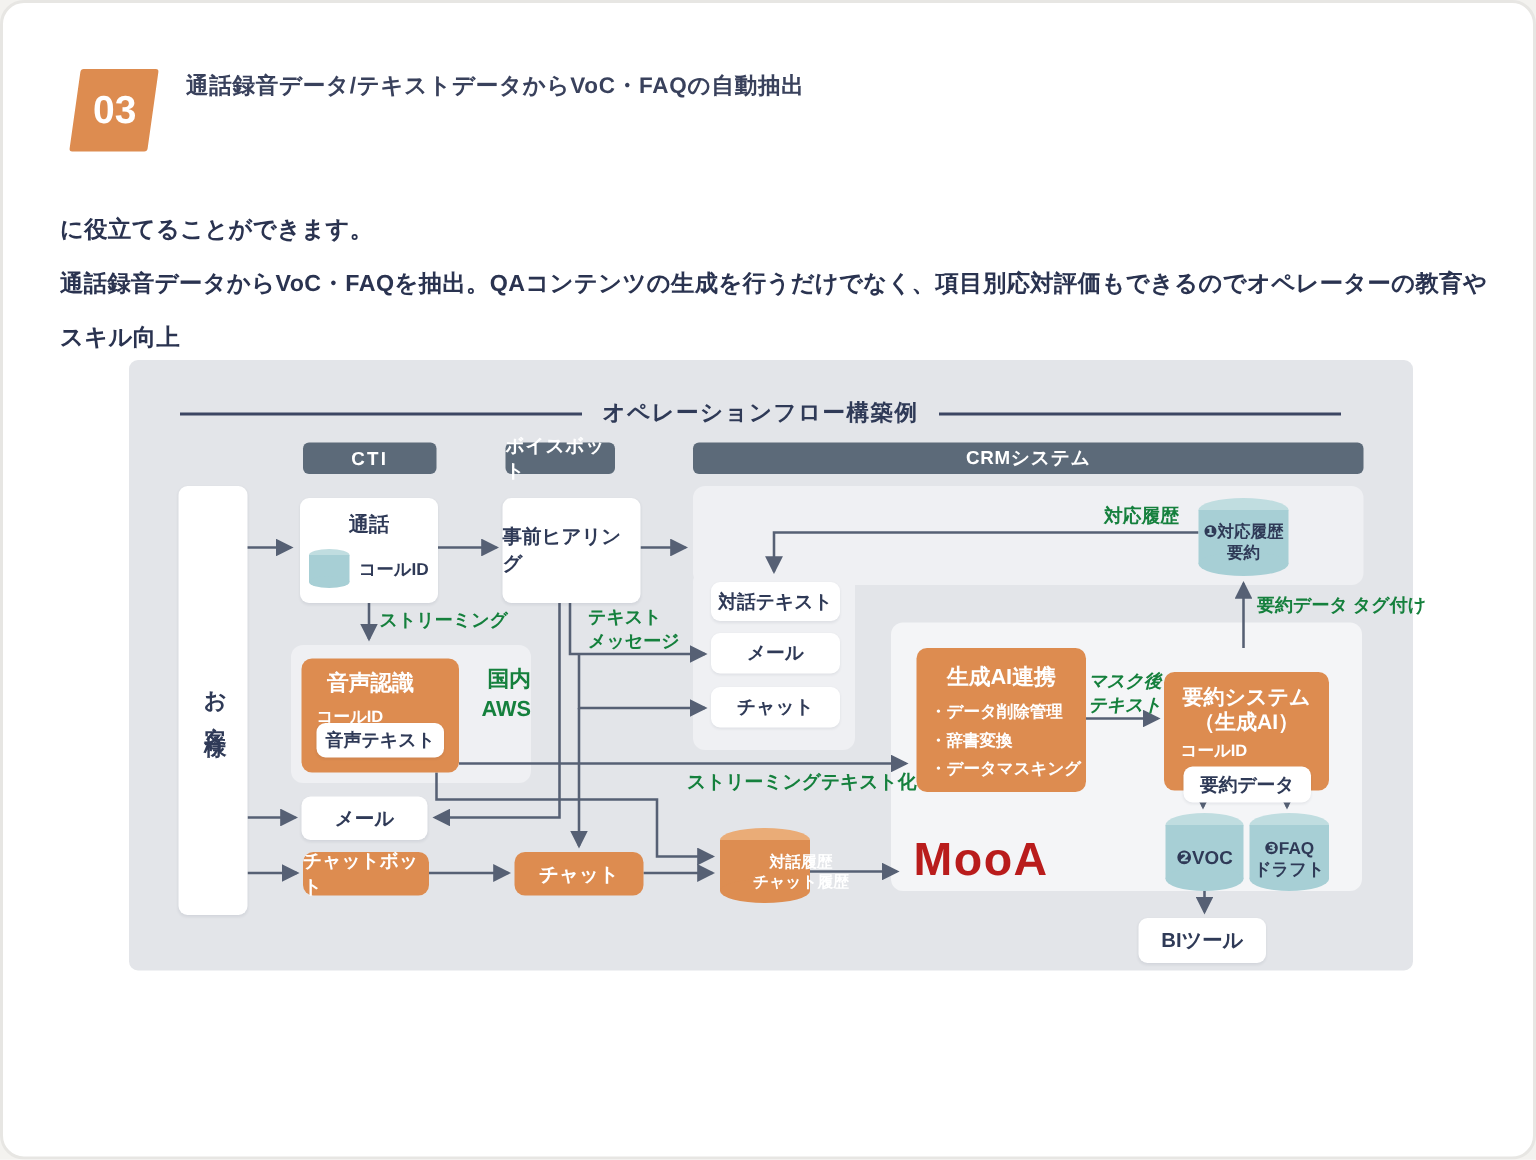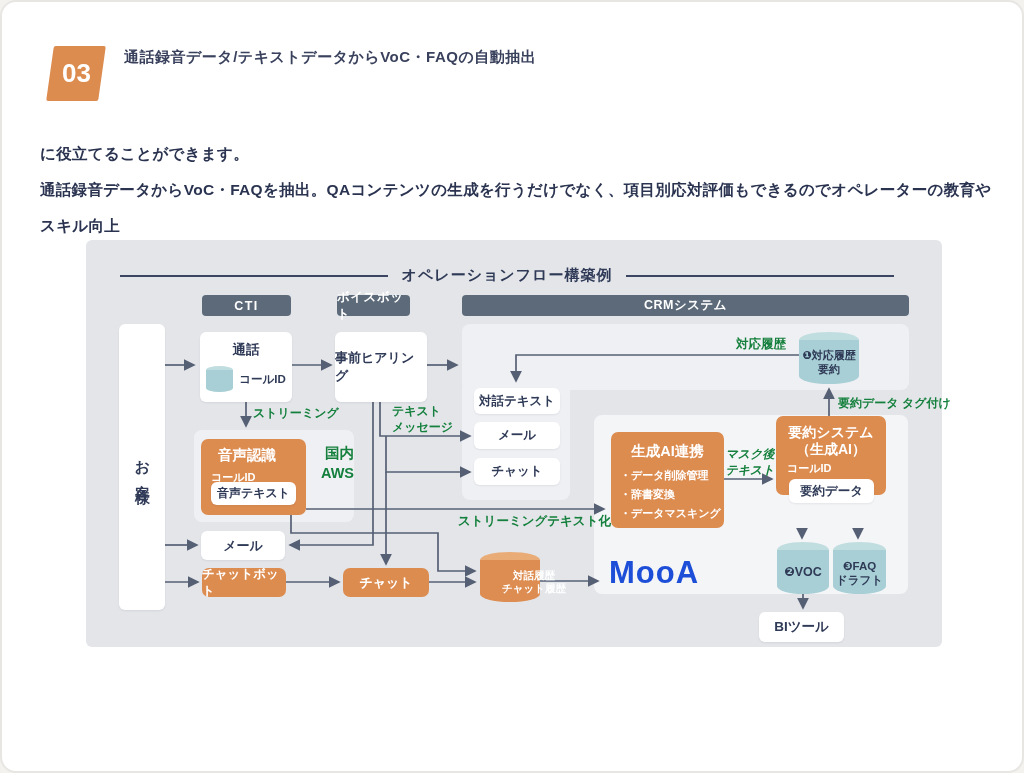--- a/index.html
+++ b/index.html
@@ -32,21 +32,21 @@
   .cyl{position:absolute;z-index:10;}
   .cyl .body{position:absolute;left:0;right:0;top:8px;bottom:8px;background:var(--c);}
   .cyl .bot{position:absolute;left:0;right:0;bottom:0;height:16px;border-radius:50%;background:var(--c);}
   .cyl .top{position:absolute;left:0;right:0;top:0;height:16px;border-radius:50%;background:var(--ct);}
   .cyl .lab{position:absolute;left:-6px;right:-6px;top:10px;bottom:0;display:flex;flex-direction:column;align-items:center;justify-content:center;font-weight:bold;z-index:3;line-height:1.25;text-align:center;}
   .cyl.teal{--c:#a7cfd5;--ct:#c0dde0;}
   .cyl.orange{--c:#dd8d51;--ct:#eaac77;}
 
   .svg-layer{position:absolute;left:0;top:0;z-index:5;}
 
-  .mooa{position:absolute;font-size:31px;font-weight:bold;color:#1d4ed8;letter-spacing:1px;z-index:11;text-align:center;}
+  .mooa{position:absolute;font-size:31px;font-weight:bold;color:#b91c1c;letter-spacing:1px;z-index:11;text-align:center;}
 
   
   .mini-cyl{position:relative;width:27px;height:26px;}
   .mini-cyl .b{position:absolute;left:0;right:0;top:4px;bottom:4px;background:#a7cfd5;}
   .mini-cyl .e1{position:absolute;left:0;right:0;top:0;height:8px;border-radius:50%;background:#c0dde0;}
   .mini-cyl .e2{position:absolute;left:0;right:0;bottom:0;height:8px;border-radius:50%;background:#a7cfd5;}
 </style>
 </head>
 <body>
 
@@ -158,21 +158,21 @@
 
     <div class="obox" style="left:525px;top:192px;width:113px;height:96px;box-sizing:border-box;padding:10px 0 0 9px;">
       <div style="font-size:14.5px;text-align:center;padding-right:9px;">生成AI連携</div>
       <div style="font-size:11px;line-height:19px;margin-top:5px;">
         <div>・データ削除管理</div>
         <div>・辞書変換</div>
         <div>・データマスキング</div>
       </div>
     </div>
 
-    <div class="obox" style="left:690px;top:176px;width:110px;height:79px;box-sizing:border-box;padding:8px 0 0 11px;">
+    <div class="obox" style="left:690px;top:208px;width:110px;height:79px;box-sizing:border-box;padding:8px 0 0 11px;">
       <div style="font-size:14px;text-align:center;padding-right:11px;line-height:17px;">
         <div>要約システム</div>
         <div>（生成AI）</div>
       </div>
       <div style="font-size:11px;margin-top:3px;">コールID</div>
       <div class="wbox" style="left:13px;top:63px;width:85px;height:24px;font-size:12.5px;">要約データ</div>
     </div>
 
     <div class="cyl teal" style="left:691px;top:302px;width:52px;height:52px;">
       <div class="top"></div>

